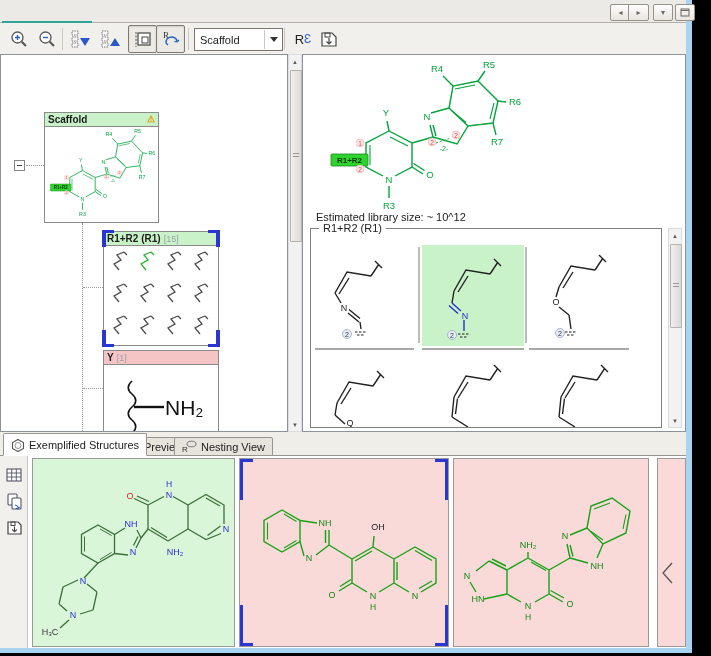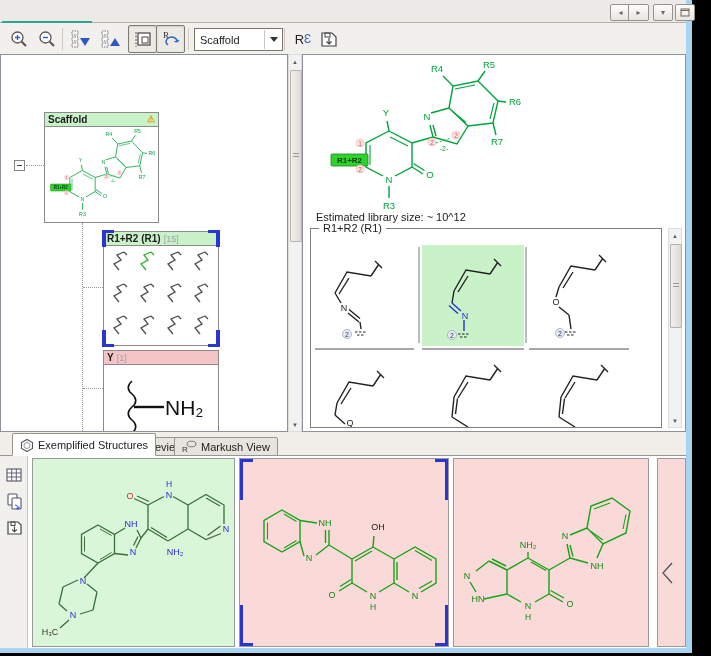--- a/index.html
+++ b/index.html
@@ -366,40 +366,40 @@
 
   <div class="sb abs" style="left:668px;top:228px;width:14px;height:200px;">
     <div class="sarr" style="top:0;">▲</div>
     <div class="thumb" style="top:15px;height:82px;">
         <span class="grip"></span>
       </div>
     <div class="sarr" style="bottom:0;">▼</div>
   </div>
 
   <div id="btabbar" class="abs">
-    <div class="btab active" style="left:12px;top:1px;height:23px;">
+    <div class="btab active" style="left:3px;top:1px;height:23px;">
       <svg width="14" height="14">
         <path d="M7,1.5 L12.5,4.5 L12.5,10.5 L7,13.5 L1.5,10.5 L1.5,4.5 Z" fill="none" stroke="#555" stroke-width="1.1"></path>
         <circle cx="7" cy="7.5" r="3" fill="none" stroke="#888" stroke-width="0.9"></circle>
       </svg>
       <span>Exemplified Structures</span>
     </div>
     <div class="btab inactive" style="left:118px;top:5px;height:19px;">
       <svg width="14" height="13">
         <text x="0" y="7" font-size="7" fill="#2a62c4">R</text>
         <circle cx="8.5" cy="8" r="3.5" fill="none" stroke="#333" stroke-width="1.1"></circle>
       </svg>
       <span>Preview</span>
     </div>
     <div class="btab inactive" style="left:174px;top:5px;height:19px;">
       <svg width="15" height="13">
         <ellipse cx="9.5" cy="4" rx="4.5" ry="2.8" fill="none" stroke="#777" stroke-width="1"></ellipse>
         <text x="0" y="12" font-size="8" fill="#333">R</text>
       </svg>
-      <span>Markush View</span>
+      <span>Nesting View</span>
     </div>
   </div>
 
   <div id="bcontent" class="abs">
     <div id="iconstrip" class="abs">
       <div class="sicon" style="top:10px;">
         <svg width="16" height="15">
           <rect x="1" y="1" width="14" height="12" fill="#fff" stroke="#556" stroke-width="1.1"></rect>
           <path d="M1,5 h14 M1,9 h14 M5.7,1 v12 M10.3,1 v12" stroke="#556" stroke-width="0.9"></path>
         </svg>

